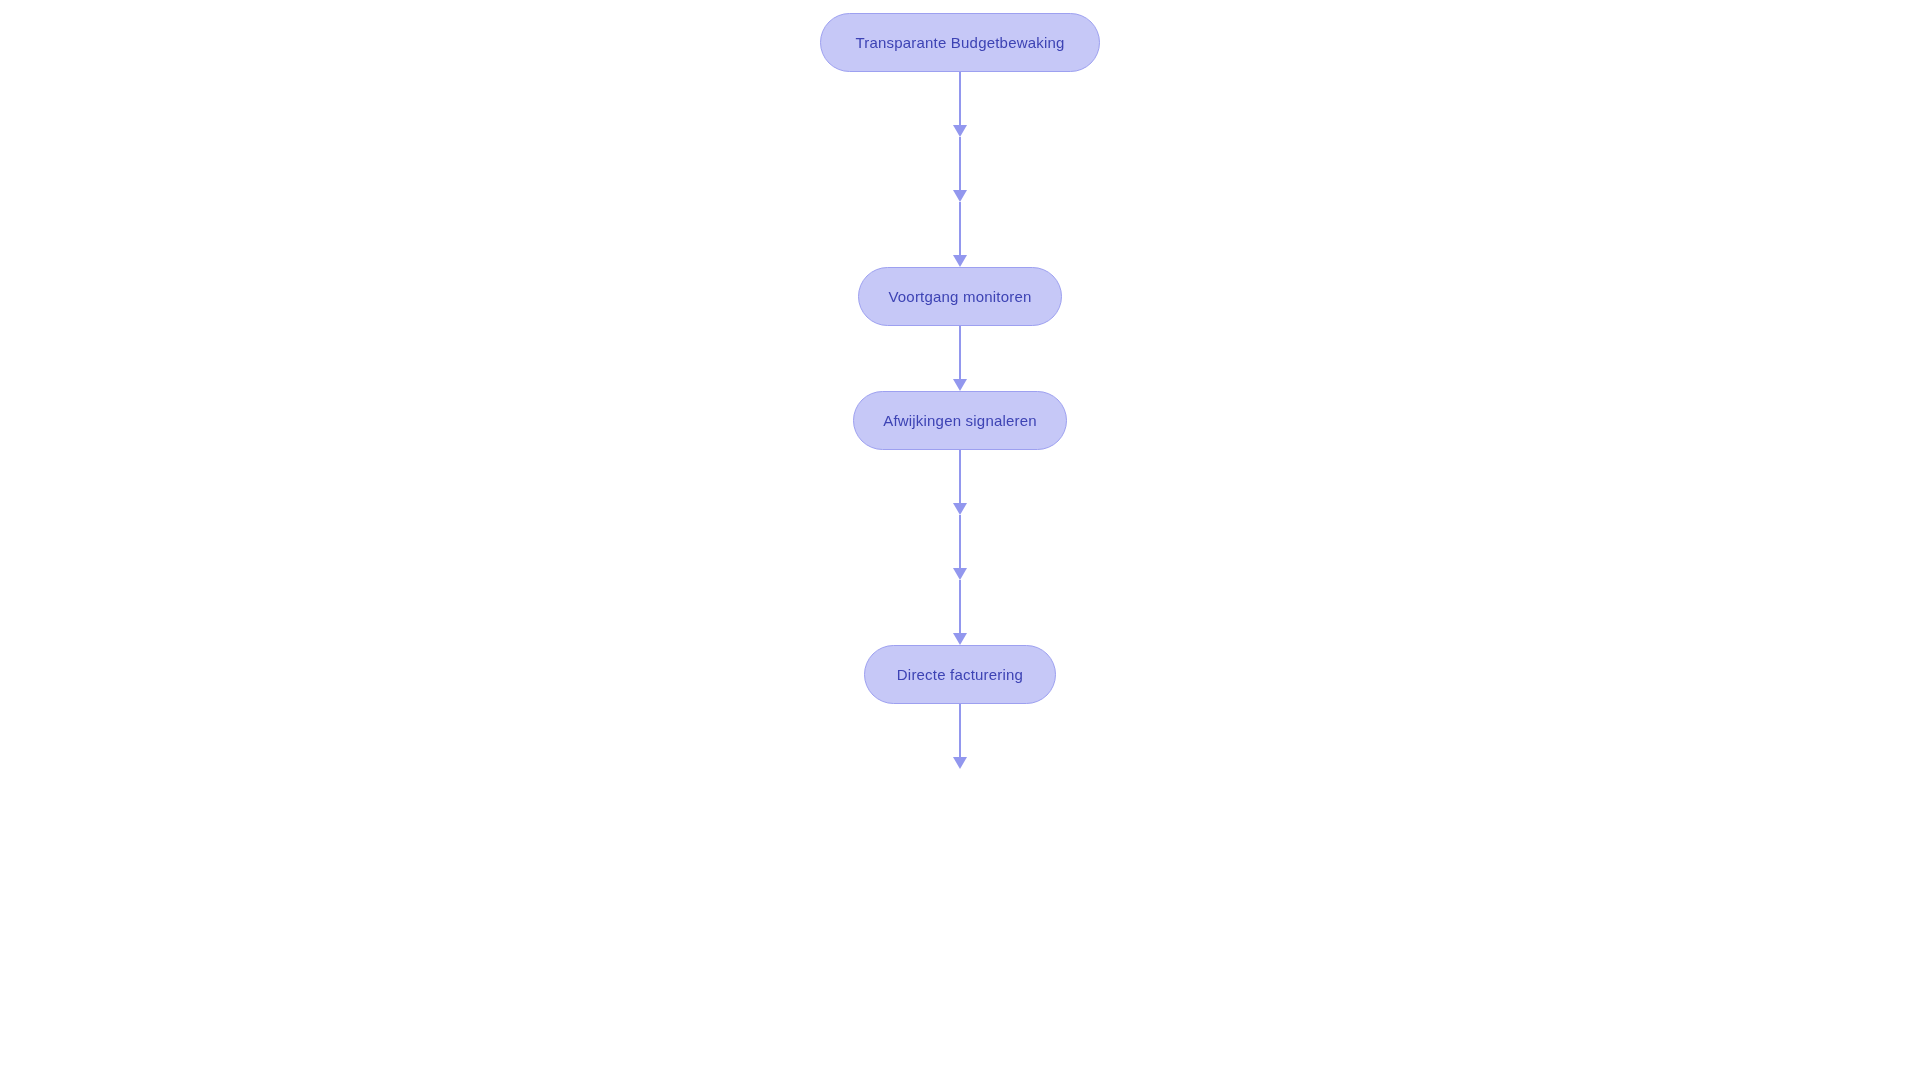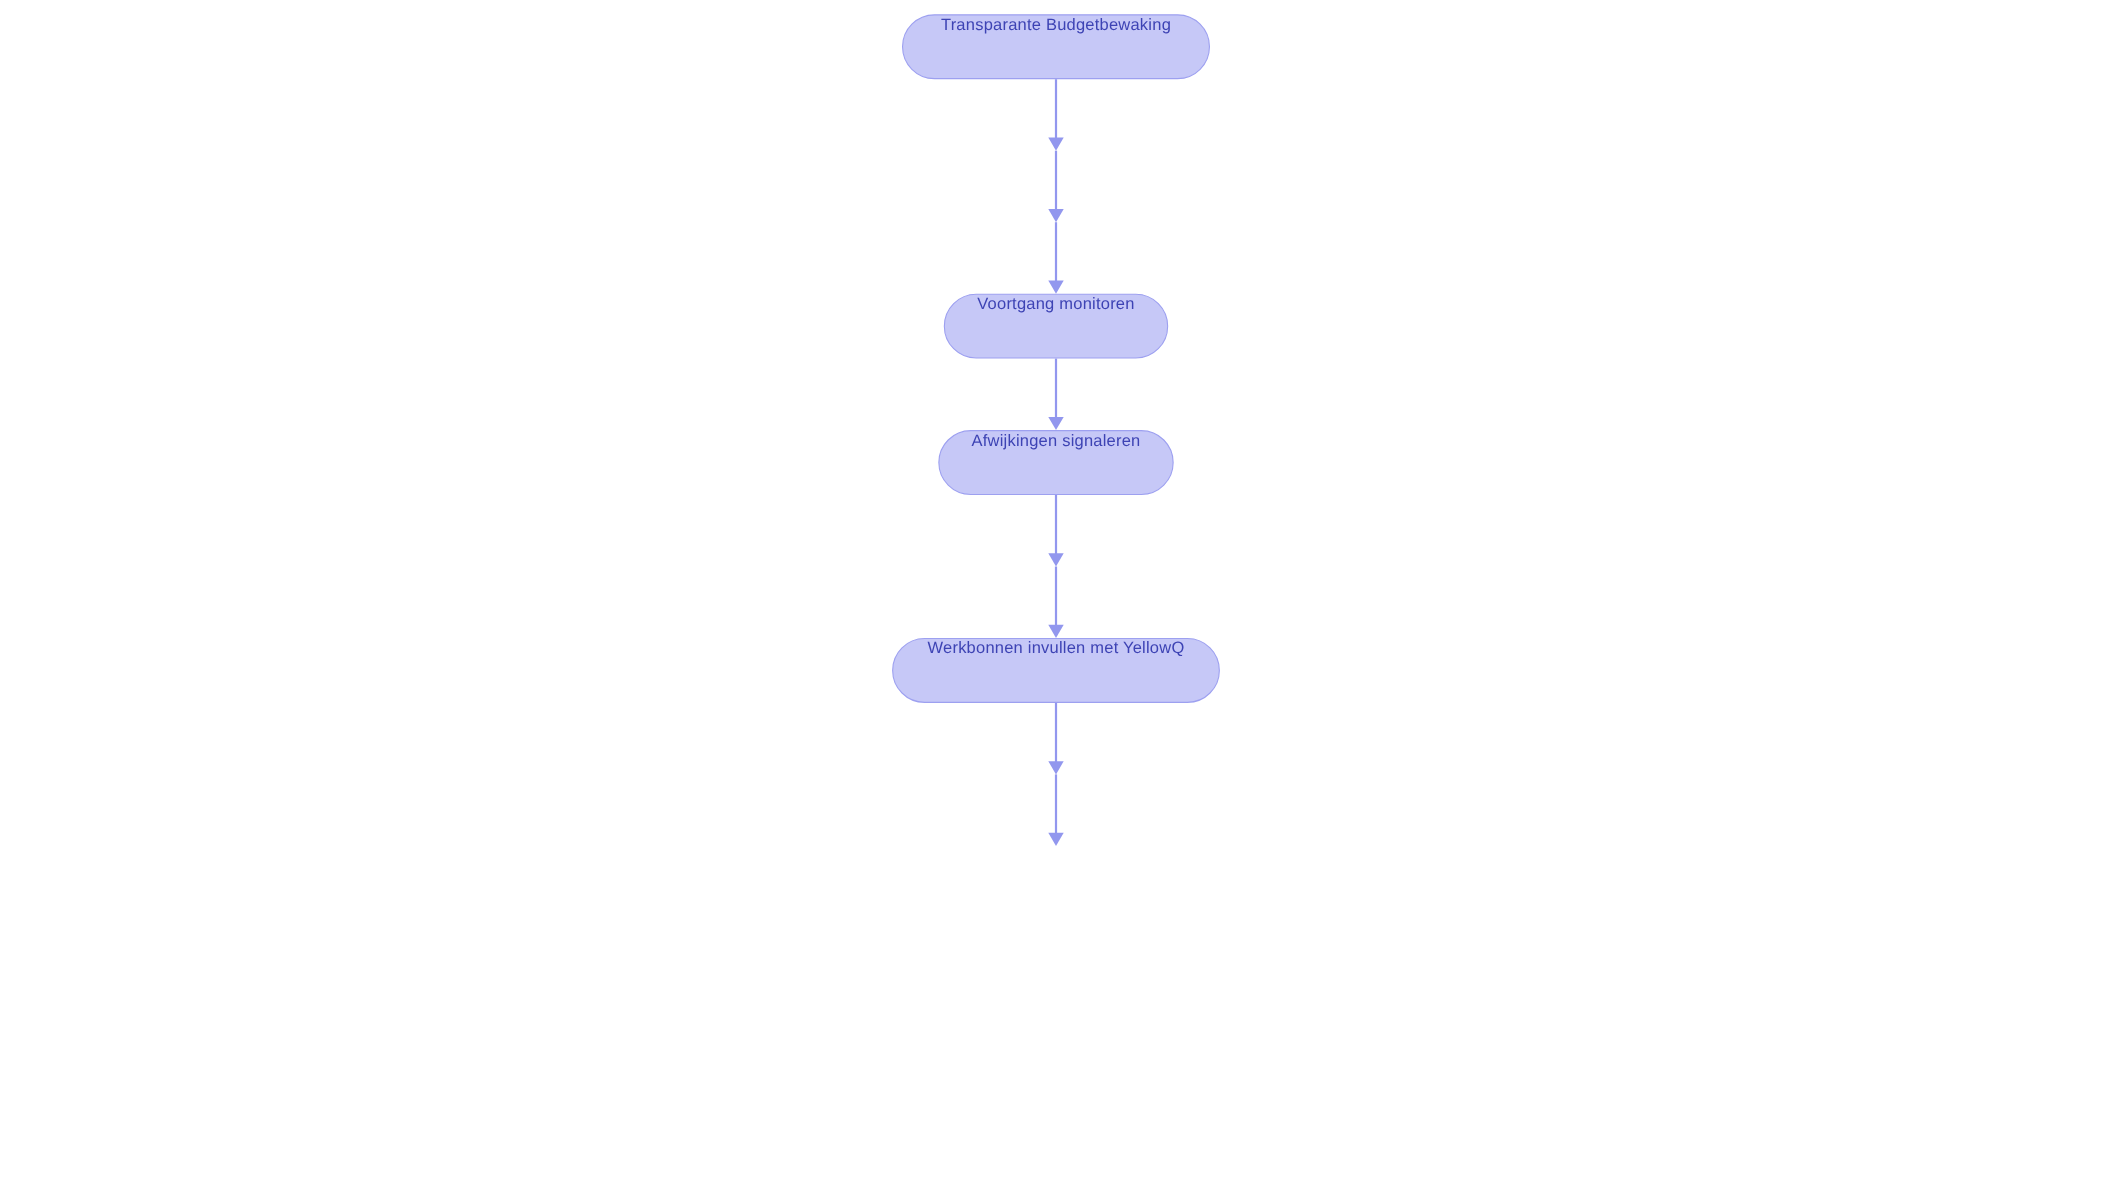--- a/index.html
+++ b/index.html
@@ -25,20 +25,21 @@
     align-items: center;
     padding-top: 13px;
   }
   .node {
     height: 59px;
     flex: 0 0 59px;
     background: var(--node-fill);
     border: 1.5px solid var(--node-border);
     border-radius: 30px;
     display: flex;
+    align-items: center;
     justify-content: center;
     color: var(--node-text);
     font-size: 15px;
     letter-spacing: 0.2px;
     white-space: nowrap;
   }
   .n1 { width: 280px; }
   .n2 { width: 342px; }
   .n3 { width: 332px; }
   .n4 { width: 204px; }
@@ -115,29 +116,29 @@
     <div class="arrow-stem"></div>
     <div class="arrow-head"></div>
   </div>
 
 
   <div class="arrow">
     <div class="arrow-stem"></div>
     <div class="arrow-head"></div>
   </div>
 
-  <div class="node n7">
-    <span>Werkbonnen invullen met YellowQ</span>
-  </div>
 
   <div class="arrow">
     <div class="arrow-stem"></div>
     <div class="arrow-head"></div>
   </div>
 
+  <div class="node n8">
+    <span>Directe facturering</span>
+  </div>
 
   <div class="arrow">
     <div class="arrow-stem"></div>
     <div class="arrow-head"></div>
   </div>
 
 
 </div>
 
 </body></html>

